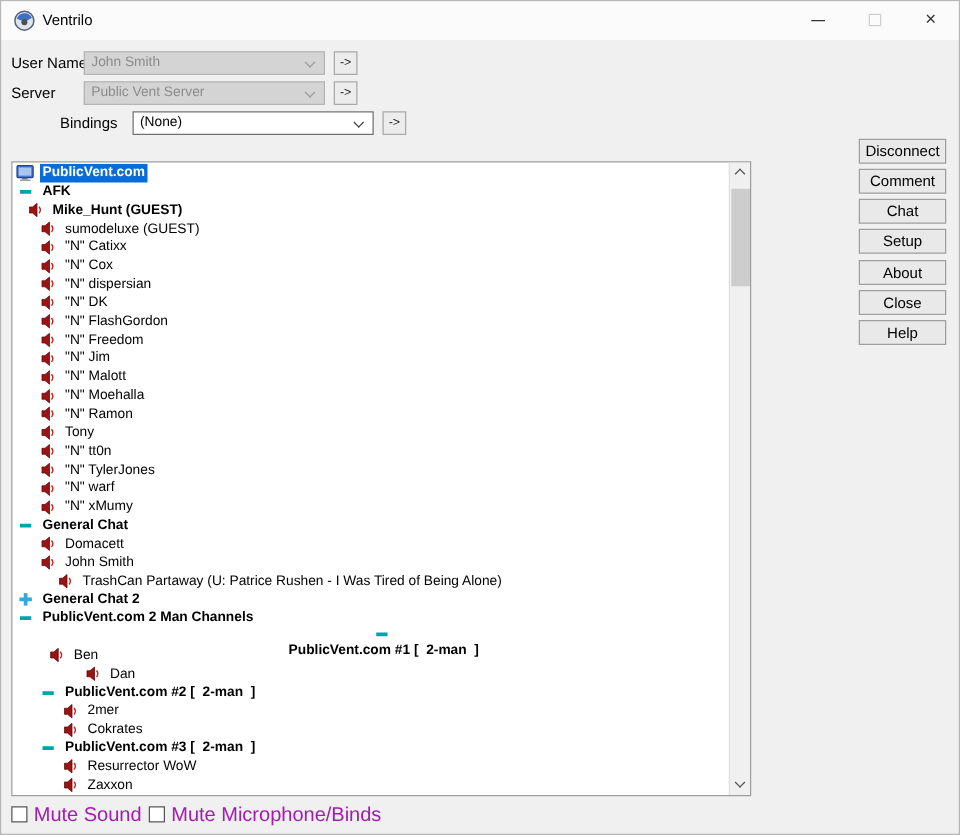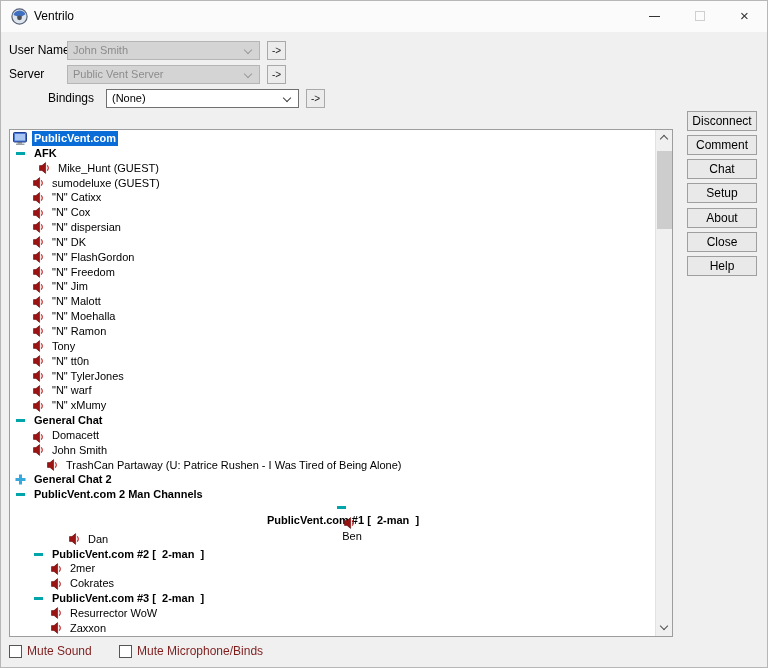--- a/index.html
+++ b/index.html
@@ -27,40 +27,40 @@
   .go-btn { position:absolute; left:266px; top:0; width:19px; height:19px; background:#ececec; border:1px solid #a9a9a9; font-size:10px; line-height:17px; text-align:center; color:#222; }
 
   #row-username { top:40px; width:300px; }
   #row-server   { top:64px; width:300px; }
   #row-bindings { top:88px; width:300px;margin-left:39px; }
 
   
   .side-btn { position:absolute; left:686px; width:70px; height:20px; background:#e9e9e9; border:1px solid #9f9f9f; font-size:12px; text-align:center; line-height:18px; color:#000; }
 
   
-  #tree { position:absolute; left:8px; top:128px; width:664px; height:508px; background:#fff; border:1px solid #9d9d9d; overflow:hidden; }
+  #tree { position:absolute; left:8px; top:128px; width:592px; height:508px; background:#fff; border:1px solid #9d9d9d; overflow:hidden; }
   #tree-rows { position:absolute; left:0; top:1px; right:17px; bottom:0; overflow:hidden; }
   .tv-row { height:14.85px; line-height:14.85px; font-size:11px; white-space:nowrap; display:flex; align-items:center; }
   .tv-icon { display:inline-flex; align-items:center; justify-content:center; width:15px; margin-right:4px; flex:0 0 auto; }
   .tv-label { white-space:pre; color:#000; padding:0 2px; }
   .tv-label.bold { font-weight:bold; }
   .tv-label.selected { background:#0a6cd6; color:#fff; }
 
   
   #tree-scroll { position:absolute; right:0; top:0; width:17px; height:100%; background:#f0f0f0; border-left:1px solid #e2e2e2; }
   .sb-arrow { position:absolute; left:0; width:17px; height:16px; }
   .sb-arrow span { position:absolute; left:5px; width:6px; height:6px; border-right:1.4px solid #505050; border-bottom:1.4px solid #505050; }
   #sb-up { top:0; } #sb-up span { top:6px; transform:rotate(-135deg); }
   #sb-down { bottom:0; } #sb-down span { top:3px; transform:rotate(45deg); }
   #sb-thumb { position:absolute; left:1px; top:21px; width:15px; height:78px; background:#cdcdcd; }
 
   
   .cb { position:absolute; top:644px; width:13px; height:13px; background:#fff; border:1px solid #555; }
   #cb1 { left:8px; } #cb2 { left:118px; }
-  .cb-label { position:absolute; top:643px; font-size:12px; color:#7f1d1d; }
+  .cb-label { position:absolute; top:643px; font-size:16px; color:#a21caf; }
   #cb1-label { left:26px; } #cb2-label { left:136px; }
 </style>
 </head>
 <body>
 
 <div id="window">
 
   <div id="titlebar">
     <svg id="app-icon" viewBox="0 0 17 17">
       <circle cx="8.5" cy="8.5" r="7.6" fill="#dfe5ec" stroke="#56627a" stroke-width="1.2"></circle>
@@ -126,21 +126,21 @@
           <span class="tv-label bold selected">PublicVent.com</span>
         </div>
         <div class="tv-row" style="padding-left: 3px;">
           <span class="tv-icon">
             <svg width="11" height="11" viewBox="0 0 11 11">
               <rect x="1" y="4" width="9" height="3" fill="#00a5ab"></rect>
             </svg>
           </span>
           <span class="tv-label bold">AFK</span>
         </div>
-        <div class="tv-row" style="padding-left: 27px;">
+        <div class="tv-row" style="padding-left: 11px; font-weight: bold;">
           <span class="tv-icon">
             <svg width="12" height="12" viewBox="0 0 12 12">
               <polygon points="0.5,3.6 3,3.6 6.6,0.6 6.6,11.4 3,8.4 0.5,8.4" fill="#9b1313" stroke="#5e0808" stroke-width="0.6"></polygon>
               <path d="M8.2 3.4 Q10.4 6 8.2 8.6" fill="none" stroke="#c22525" stroke-width="1.1"></path>
             </svg>
           </span>
           <span class="tv-label">Mike_Hunt (GUEST)</span>
         </div>
         <div class="tv-row" style="padding-left: 21px;">
           <span class="tv-icon">
@@ -287,21 +287,21 @@
           <span class="tv-label">"N" xMumy</span>
         </div>
         <div class="tv-row" style="padding-left: 3px;">
           <span class="tv-icon">
             <svg width="11" height="11" viewBox="0 0 11 11">
               <rect x="1" y="4" width="9" height="3" fill="#00a5ab"></rect>
             </svg>
           </span>
           <span class="tv-label bold">General Chat</span>
         </div>
-        <div class="tv-row" style="padding-left: 21px; align-items: flex-end;">
+        <div class="tv-row" style="padding-left: 21px;">
           <span class="tv-icon">
             <svg width="12" height="12" viewBox="0 0 12 12">
               <polygon points="0.5,3.6 3,3.6 6.6,0.6 6.6,11.4 3,8.4 0.5,8.4" fill="#9b1313" stroke="#5e0808" stroke-width="0.6"></polygon>
               <path d="M8.2 3.4 Q10.4 6 8.2 8.6" fill="none" stroke="#c22525" stroke-width="1.1"></path>
             </svg>
           </span>
           <span class="tv-label">Domacett</span>
         </div>
         <div class="tv-row" style="padding-left: 21px;">
           <span class="tv-icon">
@@ -339,21 +339,21 @@
           <span class="tv-label bold">PublicVent.com 2 Man Channels</span>
         </div>
         <div class="tv-row" style="padding-left: 21px; flex-direction: column;">
           <span class="tv-icon">
             <svg width="11" height="11" viewBox="0 0 11 11">
               <rect x="1" y="4" width="9" height="3" fill="#00a5ab"></rect>
             </svg>
           </span>
           <span class="tv-label bold">PublicVent.com #1 [  2-man  ]</span>
         </div>
-        <div class="tv-row" style="padding-left: 39px; flex-direction: column;">
+        <div class="tv-row" style="padding-left: 28px;">
           <span class="tv-icon">
             <svg width="12" height="12" viewBox="0 0 12 12">
               <polygon points="0.5,3.6 3,3.6 6.6,0.6 6.6,11.4 3,8.4 0.5,8.4" fill="#9b1313" stroke="#5e0808" stroke-width="0.6"></polygon>
               <path d="M8.2 3.4 Q10.4 6 8.2 8.6" fill="none" stroke="#c22525" stroke-width="1.1"></path>
             </svg>
           </span>
           <span class="tv-label">Ben</span>
         </div>
         <div class="tv-row" style="padding-left: 57px;">
           <span class="tv-icon">

